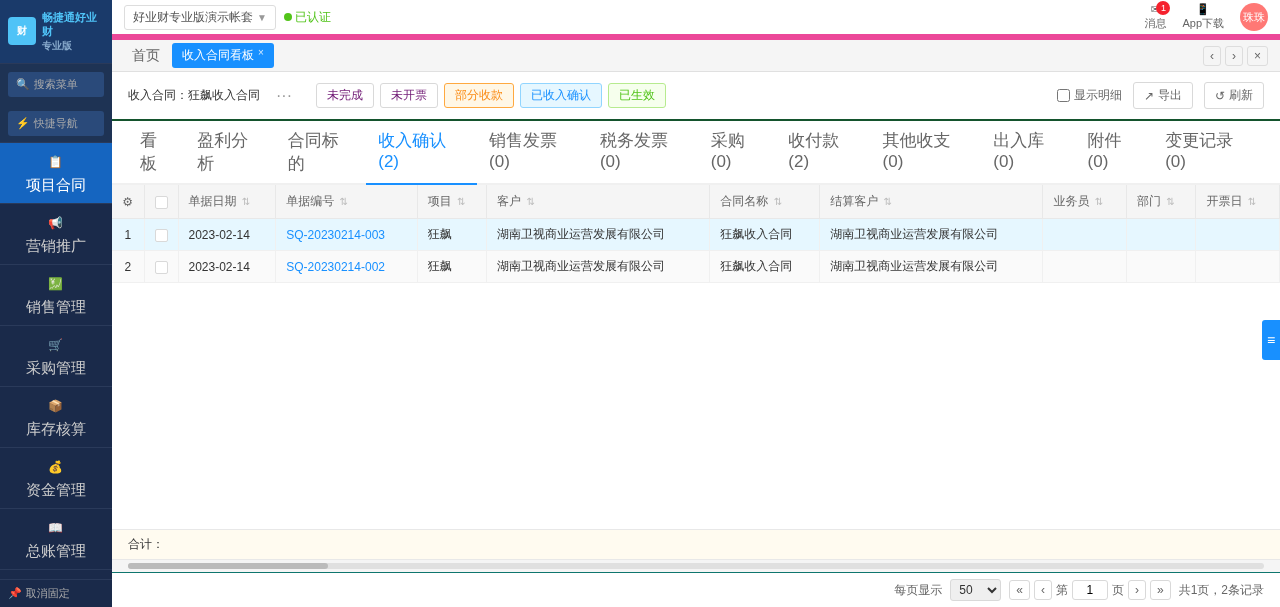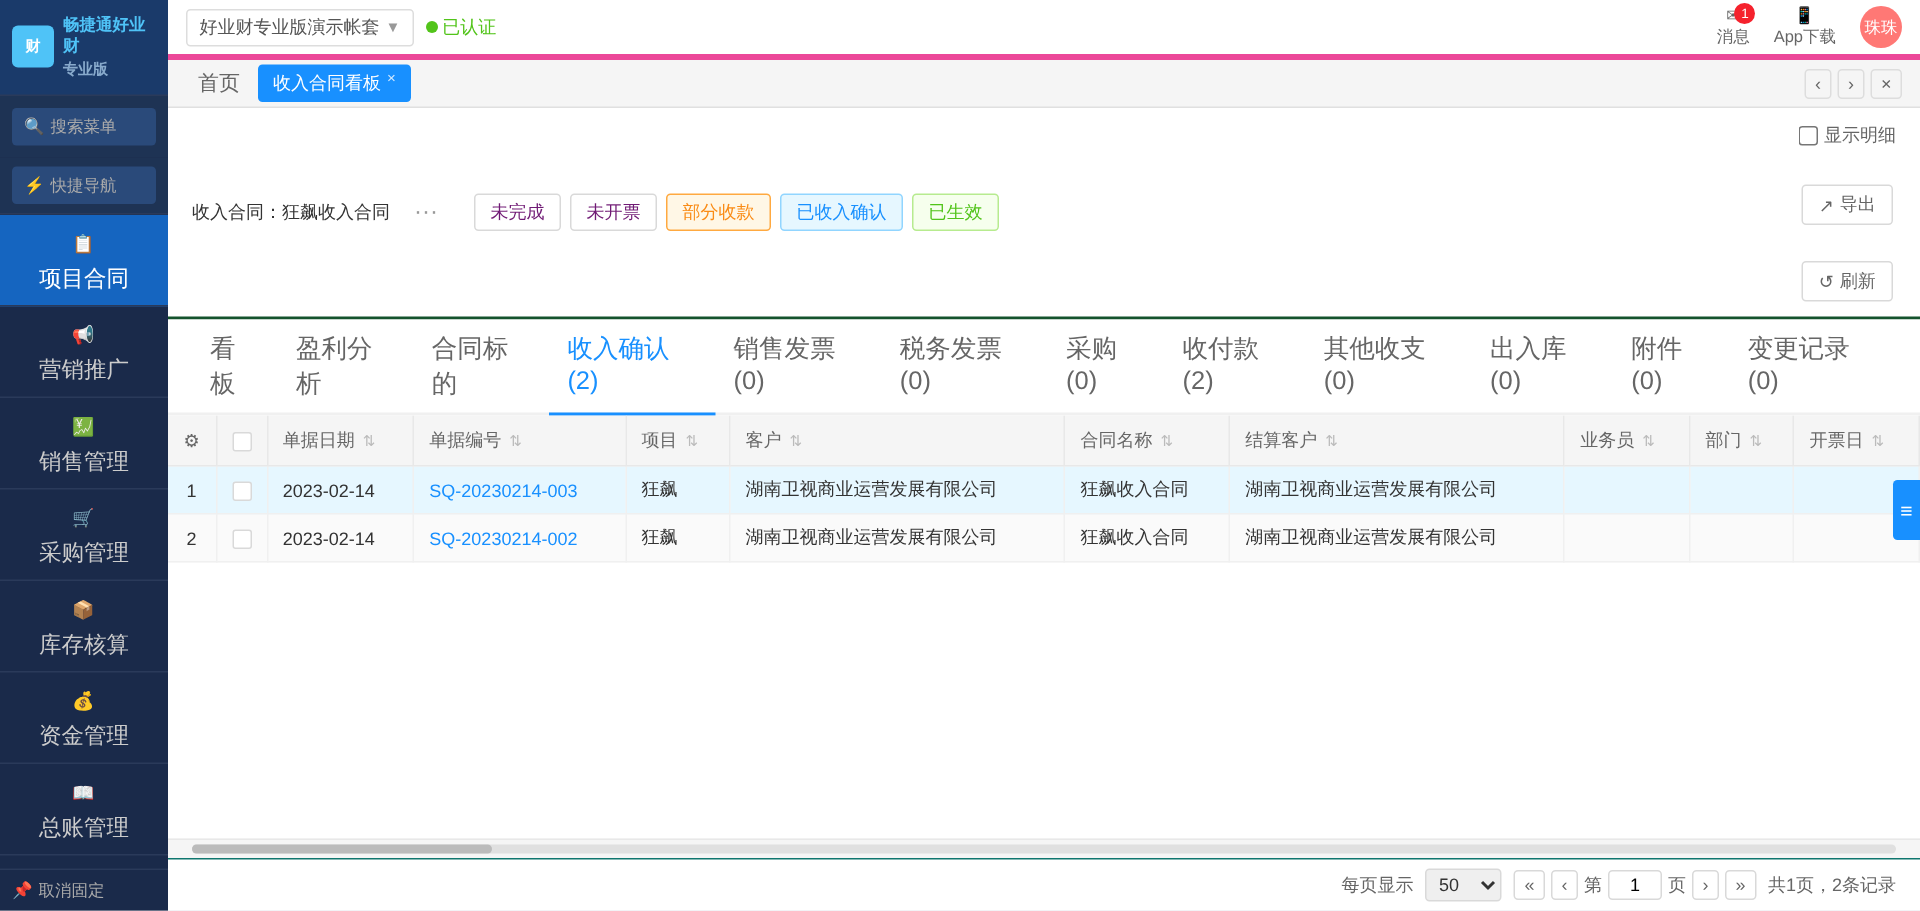--- a/index.html
+++ b/index.html
@@ -19,21 +19,21 @@
     .sidebar-item .icon { width: 22px; height: 22px; margin-bottom: 3px; display: flex; align-items: center; justify-content: center; }
     .sidebar-item .label { font-size: 15px; color: #ccc; text-align: center; }
     .sidebar-item.active .label { color: #fff; }
     .sidebar-scroll { flex: 1; overflow-y: auto; }
     .sidebar-bottom { padding: 6px 8px; background: #1a2a4a; border-top: 1px solid #2a3a5a; display: flex; align-items: center; gap: 4px; color: #aaa; font-size: 11px; cursor: pointer; }
 
     
     .main { flex: 1; display: flex; flex-direction: column; background: #f0f2f5; overflow: hidden; }
 
     
-    .topbar { background: #fff; border-bottom: 4px solid #ec4899; padding: 0 12px; height: 40px; display: flex; align-items: center; justify-content: space-between; flex-shrink: 0; }
+    .topbar { background: #fff; border-bottom: 6px solid #ec4899; padding: 0 12px; height: 40px; display: flex; align-items: center; justify-content: space-between; flex-shrink: 0; }
     .topbar-left { display: flex; align-items: center; gap: 8px; }
     .company-select { display: flex; align-items: center; gap: 4px; border: 1px solid #ddd; border-radius: 3px; padding: 3px 8px; cursor: pointer; font-size: 12px; color: #555; }
     .company-select .arrow { color: #999; font-size: 10px; }
     .certified-badge { display: flex; align-items: center; gap: 3px; color: #52c41a; font-size: 12px; }
     .certified-badge .dot { width: 8px; height: 8px; background: #52c41a; border-radius: 50%; }
     .topbar-right { display: flex; align-items: center; gap: 16px; }
     .topbar-icon-btn { display: flex; flex-direction: column; align-items: center; cursor: pointer; position: relative; font-size: 11px; color: #666; }
     .avatar { width: 28px; height: 28px; background: #ff7875; border-radius: 50%; display: flex; align-items: center; justify-content: center; color: #fff; font-size: 11px; cursor: pointer; }
 
     
@@ -48,21 +48,21 @@
     .content { flex: 1; overflow: hidden; display: flex; flex-direction: column; background: #fff; margin: 0; }
 
     
     .contract-header { padding: 10px 16px; display: flex; align-items: center; gap: 12px; border-bottom: 2px solid #14532d; flex-shrink: 0; }
     .more-btn { color: #999; cursor: pointer; font-size: 16px; padding: 0 4px; }
     .status-btns { display: flex; gap: 6px; margin-left: 8px; }
     .status-btn { padding: 3px 10px; border: 1px solid #d9d9d9; border-radius: 3px; font-size: 12px; cursor: pointer; background: #fff; color: #701a75; }
     .status-btn.active { background: #fff7e6; border-color: #ffa940; color: #fa8c16; }
     .status-btn.blue { background: #e6f7ff; border-color: #91d5ff; color: #1890ff; }
     .status-btn.green { background: #f6ffed; border-color: #b7eb8f; color: #52c41a; }
-    .header-actions { margin-left: auto; display: flex; gap: 24px; align-items: center; flex-direction: column; }
+    .header-actions { margin-left: auto; display: flex; gap: 11px; align-items: center; }
     .header-actions label { font-size: 12px; color: #666; display: flex; align-items: center; gap: 4px; }
     .action-btn { padding: 4px 10px; border: 1px solid #d9d9d9; border-radius: 3px; font-size: 12px; cursor: pointer; background: #fff; color: #666; display: flex; align-items: center; gap: 4px; }
 
     
     .sub-tabs { display: flex; border-bottom: 2px solid #f0f0f0; padding: 0 16px; flex-shrink: 0; background: #fff; }
     .sub-tab { padding: 8px 12px; font-size: 17px; cursor: pointer; color: #666; border-bottom: 2px solid transparent; margin-bottom: -2px; }
     .sub-tab.active { color: #1890ff; border-bottom: 2px solid #1890ff; font-weight: 500; }
 
     
     .table-area { flex: 1; overflow: auto; }
@@ -300,20 +300,23 @@
               <td>狂飙收入合同</td>
               <td>湖南卫视商业运营发展有限公司</td>
               <td></td>
               <td></td>
               <td></td>
             </tr>
           </tbody>
         </table>
       </div>
 
+      <div class="table-footer">
+        <span>合计：</span>
+      </div>
 
       <div class="scrollbar-row">
         <div class="scrollbar-track">
           <div class="scrollbar-thumb"></div>
         </div>
       </div>
 
       <div class="pagination">
         <span>每页显示</span>
         <select class="page-size-select">

